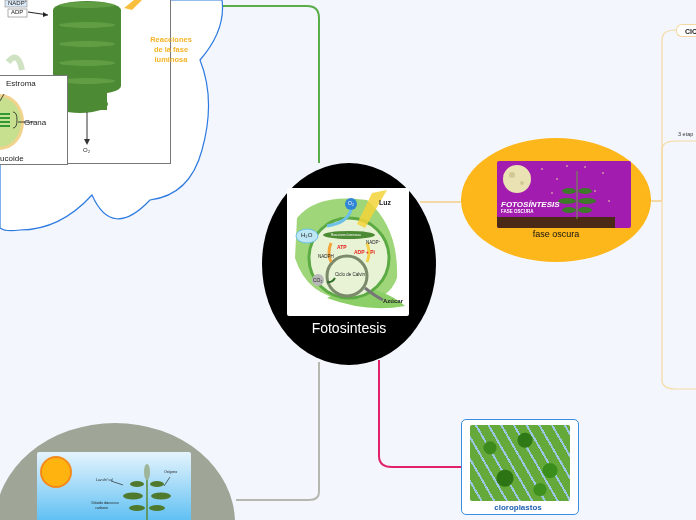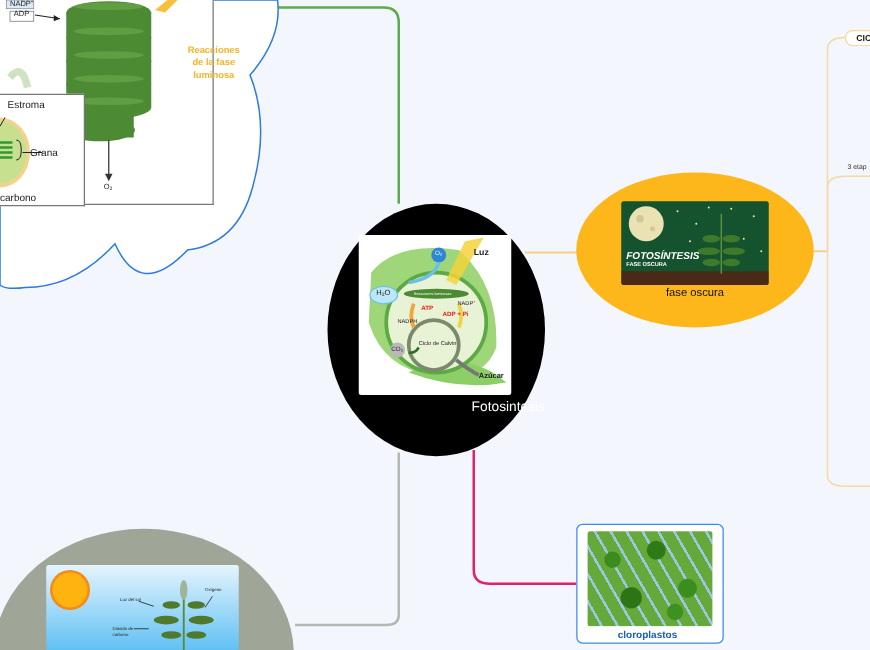--- a/index.html
+++ b/index.html
@@ -14,44 +14,44 @@
   
   .cloud-node { position:absolute; left:0; top:0; width:240px; height:240px; }
   .cloud-img {
     position:absolute; left:0; top:0; width:170px; height:163px;
     background:#fff; border:1px solid #777; border-top:none; border-left:none;
   }
   .inset {
     position:absolute; left:0; top:75px; width:67px; height:88px;
     background:#fff; border:1px solid #777; border-left:none;
   }
-  .lbl { position:absolute; font-size:8px; color:#222; white-space:nowrap; }
+  .lbl { position:absolute; font-size:8px; color:#222; white-space:nowrap;text-align:right; }
 
   
   .central {
     position:absolute; left:262px; top:163px; width:174px; height:202px;
     background:#000; border-radius:50%;
   }
   .central-img {
     position:absolute; left:287px; top:188px; width:122px; height:128px;
     background:#fff; border-radius:2px; overflow:hidden;
   }
   .central-title {
-    position:absolute; left:262px; top:320px; width:174px; text-align:right;
-    color:#fff; font-size:11px;
+    position:absolute; left:262px; top:320px; width:174px; text-align:center;
+    color:#fff; font-size:14px;
   }
 
   
   .oscura {
     position:absolute; left:461px; top:138px; width:190px; height:124px;
     background:#fdb71a; border-radius:50%;
   }
   .oscura-img {
     position:absolute; left:497px; top:161px; width:118px; height:67px;
-    background:#14532d; border-radius:2px; overflow:hidden;
+    background:#a21caf; border-radius:2px; overflow:hidden;padding-left:16px;
   }
   .oscura-label {
     position:absolute; left:461px; top:229px; width:190px; text-align:center;
     font-size:9px; color:#111;
   }
 
   
   .cloro {
     position:absolute; left:461px; top:419px; width:118px; height:96px;
     background:#fff; border:1.5px solid #3a8de0; border-radius:5px; box-sizing:border-box;
@@ -159,21 +159,21 @@
         <line x1="0" y1="46" x2="10" y2="46"></line>
           <line x1="0" y1="50" x2="10" y2="50"></line>
       </g>
       <path d="M13,36 Q17,36 17,44 Q17,52 13,52" stroke="#222" fill="none" stroke-width="0.8"></path>
       <line x1="18" y1="46" x2="34" y2="46" stroke="#222" stroke-width="0.8"></line>
       <line x1="0" y1="25" x2="4" y2="18" stroke="#222" stroke-width="0.8"></line>
     </svg>
   </div>
   <span class="lbl" style="left:6px;top:79px;">Estroma</span>
   <span class="lbl" style="left:24px;top:118px;">Grana</span>
-  <span class="lbl" style="left:0px;top:154px;">carbono</span>
+  <span class="lbl" style="left:0px;top:154px;">ucoide</span>
 </div>
 
 <div class="central"></div>
 <div class="central-img">
   <svg class="abs" style="left:0;top:0" width="122" height="128">
     <path d="M10,30 Q30,5 80,12 Q112,40 110,90 Q100,118 60,112 Q20,108 8,70 Z" fill="#9fd67a"></path>
     <path d="M40,110 Q80,125 118,118 Q95,98 60,100 Z" fill="#8ccf66"></path>
     <circle cx="62" cy="70" r="40" fill="#e8f3d6" stroke="#5caa44" stroke-width="3"></circle>
     <polygon points="85,5 100,2 78,40 70,36" fill="#f3d43a" opacity="0.85"></polygon>
     <circle cx="64" cy="16" r="6" fill="#2f86d6"></circle>

